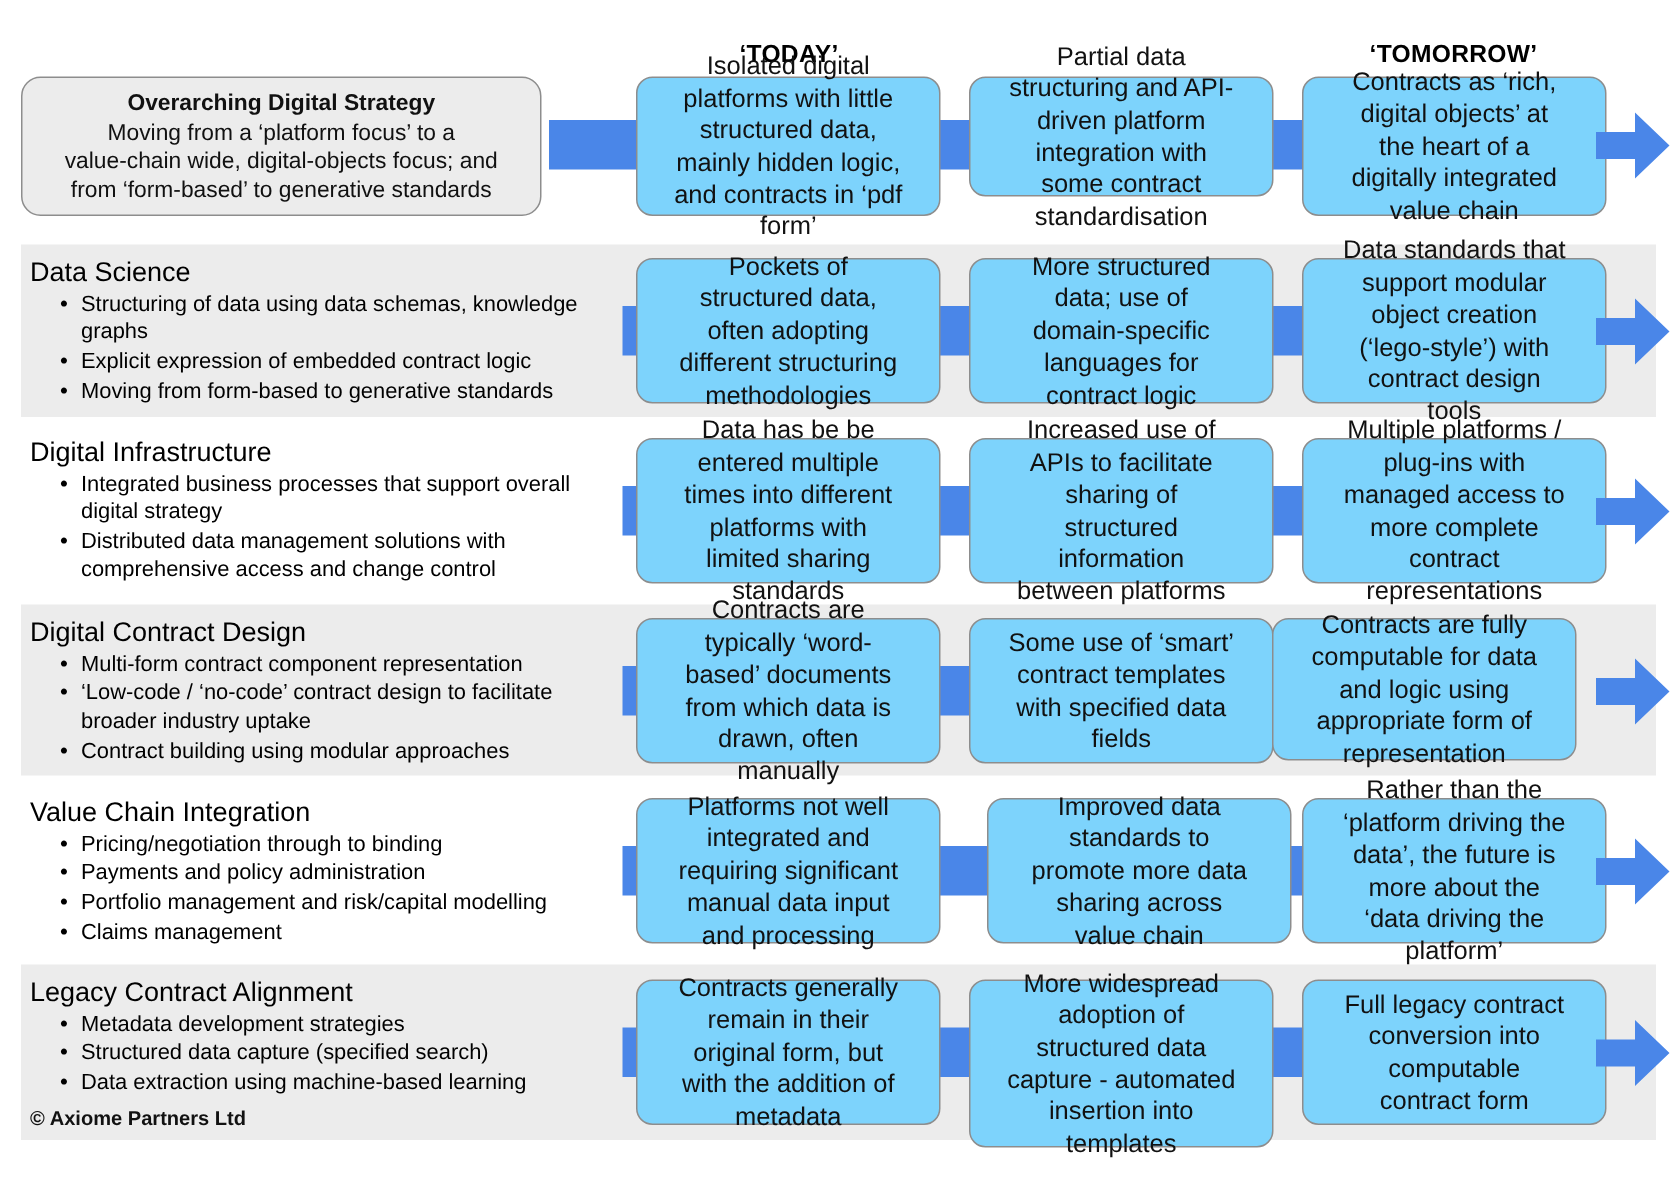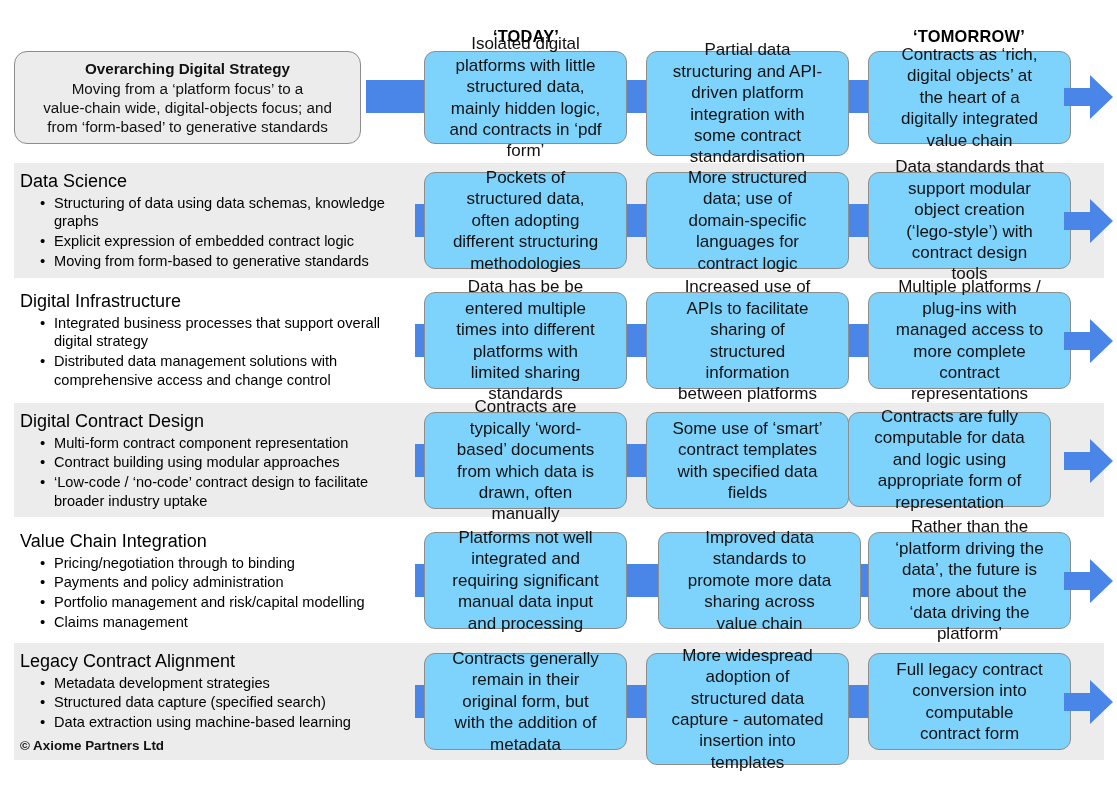--- a/index.html
+++ b/index.html
@@ -162,21 +162,21 @@
       <div class="strat-line">value-chain wide, digital-objects focus; and</div>
       <div class="strat-line">from ‘form-based’ to generative standards</div>
     </div>
   </div>
 
   <div class="connector" style="left:366px;top:80px;width:62px;height:33px;"></div>
   <div class="connector" style="left:620px;top:80px;width:40px;height:33px;"></div>
   <div class="connector" style="left:843px;top:80px;width:40px;height:33px;"></div>
 
   <div class="rbox" style="left:424px;top:51px;width:203px;height:93px;">Isolated digital platforms with little structured data, mainly hidden logic, and contracts in ‘pdf form’</div>
-  <div class="rbox" style="left:646px;top:51px;width:203px;height:105px;">Partial data structuring and API-driven platform integration with some contract standardisation</div>
+  <div class="rbox" style="left:646px;top:51px;width:203px;height:80px;">Partial data structuring and API-driven platform integration with some contract standardisation</div>
   <div class="rbox" style="left:868px;top:51px;width:203px;height:93px;">Contracts as ‘rich, digital objects’ at the heart of a digitally integrated value chain</div>
 
   <div class="end-arrow" style="left:1064px;top:72px;">
     <svg width="50" height="50" viewBox="0 0 50 50">
       <polygon points="0,16 26,16 26,3 49,25 26,47 26,34 0,34" fill="#4a86e8"></polygon>
     </svg>
   </div>
 
   <div class="desc" style="top:170px;">
     <h3>Data Science</h3>
@@ -214,22 +214,22 @@
   <div class="end-arrow" style="left:1064px;top:316px;">
     <svg width="50" height="50" viewBox="0 0 50 50">
       <polygon points="0,16 26,16 26,3 49,25 26,47 26,34 0,34" fill="#4a86e8"></polygon>
     </svg>
   </div>
 
   <div class="desc" style="top:410px;">
     <h3>Digital Contract Design</h3>
     <ul>
       <li>Multi-form contract component representation</li>
+      <li>‘Low-code / ‘no-code’ contract design to facilitate broader industry uptake</li>
       <li>Contract building using modular approaches</li>
-      <li>‘Low-code / ‘no-code’ contract design to facilitate broader industry uptake</li>
     </ul>
   </div>
   <div class="connector" style="left:415px;top:444px;width:18px;height:33px;"></div>
   <div class="connector" style="left:620px;top:444px;width:40px;height:33px;"></div>
   <div class="connector" style="left:843px;top:444px;width:40px;height:33px;"></div>
   <div class="rbox" style="left:424px;top:412px;width:203px;height:97px;">Contracts are typically ‘word-based’ documents from which data is drawn, often manually</div>
   <div class="rbox" style="left:646px;top:412px;width:203px;height:97px;">Some use of ‘smart’ contract templates with specified data fields</div>
   <div class="rbox" style="left:848px;top:412px;width:203px;height:95px;">Contracts are fully computable for data and logic using appropriate form of representation</div>
   <div class="end-arrow" style="left:1064px;top:436px;">
     <svg width="50" height="50" viewBox="0 0 50 50">

